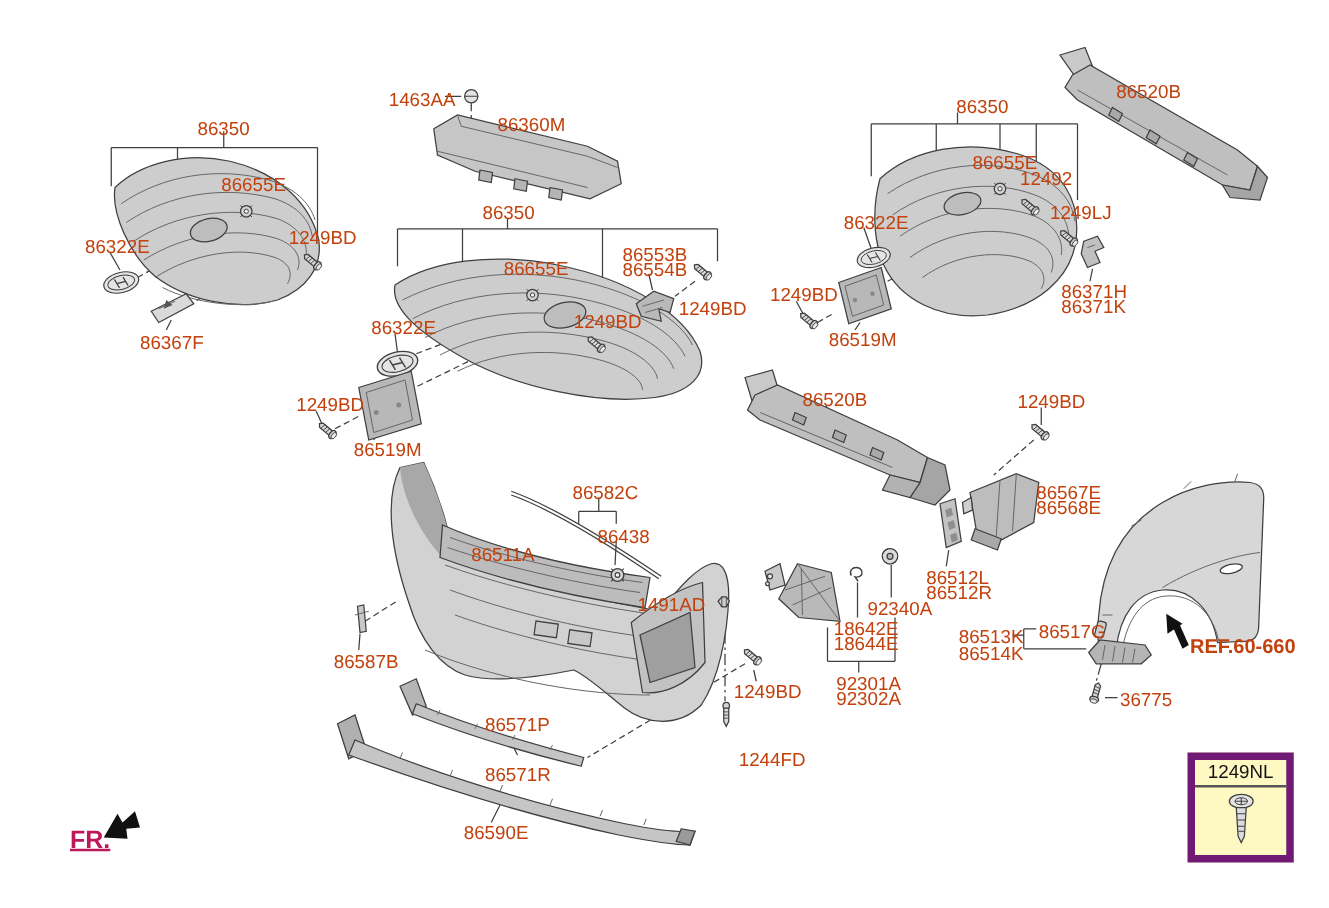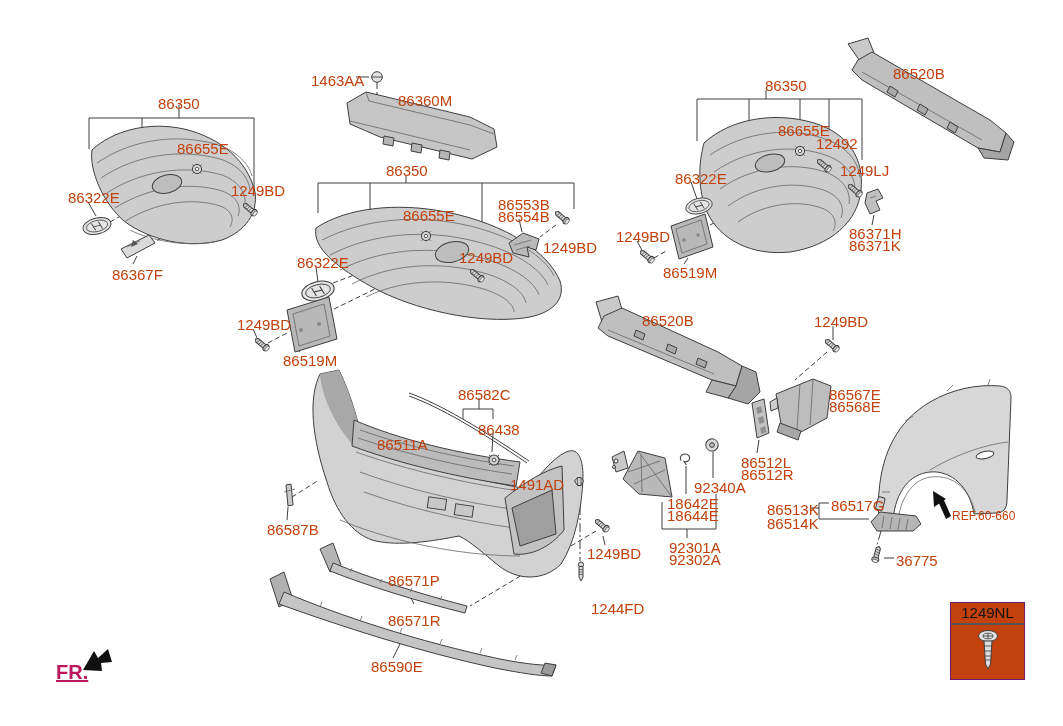--- a/index.html
+++ b/index.html
@@ -1,24 +1,24 @@
 <!DOCTYPE html>
 <html><head>
 <meta charset="utf-8">
 <style>
   html,body{margin:0;padding:0;background:#fff;}
   #stage{position:relative;width:1063px;height:726px;background:#ffffff;overflow:hidden;
          font-family:"Liberation Sans",sans-serif;}
   #art{position:absolute;left:0;top:0;}
   .callout{position:absolute;font:15px/1.0 "Liberation Sans",sans-serif;color:#c2410c;
            white-space:nowrap;letter-spacing:0;}
-  .callout.bold{font-weight:normal;font-size:12px;}
+  .callout.bold{font-weight:bold;font-size:16px;}
   .optbox{position:absolute;border:2px dashed #9a9a9a;}
   .optbox .boxtitle{position:absolute;left:5px;top:3px;font:15px "Liberation Sans",sans-serif;color:#141414;}
-  #legendbox{position:absolute;left:950px;top:602px;width:73px;height:76px;border:1px solid #701a75;background:#c2410c;}
+  #legendbox{position:absolute;left:950px;top:602px;width:73px;height:76px;border:6px solid #701a75;background:#fef9c3;}
   #legendbox .legtitle{display:block;text-align:center;font:15px/20px "Liberation Sans",sans-serif;
                        color:#141414;border-bottom:2px solid #555;height:20px;}
   #legendbox .legicon{display:flex;justify-content:center;align-items:center;height:52px;}
   #frlabel{position:absolute;left:56px;top:661px;font:bold 20px "Liberation Sans",sans-serif;color:#be185d;text-decoration:underline;}
   .ln{stroke:#3f3f3f;stroke-width:1;fill:none;}
   .lnd{stroke:#3f3f3f;stroke-width:1;fill:none;stroke-dasharray:5 3;}
   .lndd{stroke:#3f3f3f;stroke-width:1;fill:none;stroke-dasharray:9 3 2 3;}
   .ol{stroke:#3f3f3f;stroke-width:1;}
   .thin{stroke:#666;stroke-width:.8;fill:none;}
 </style>

